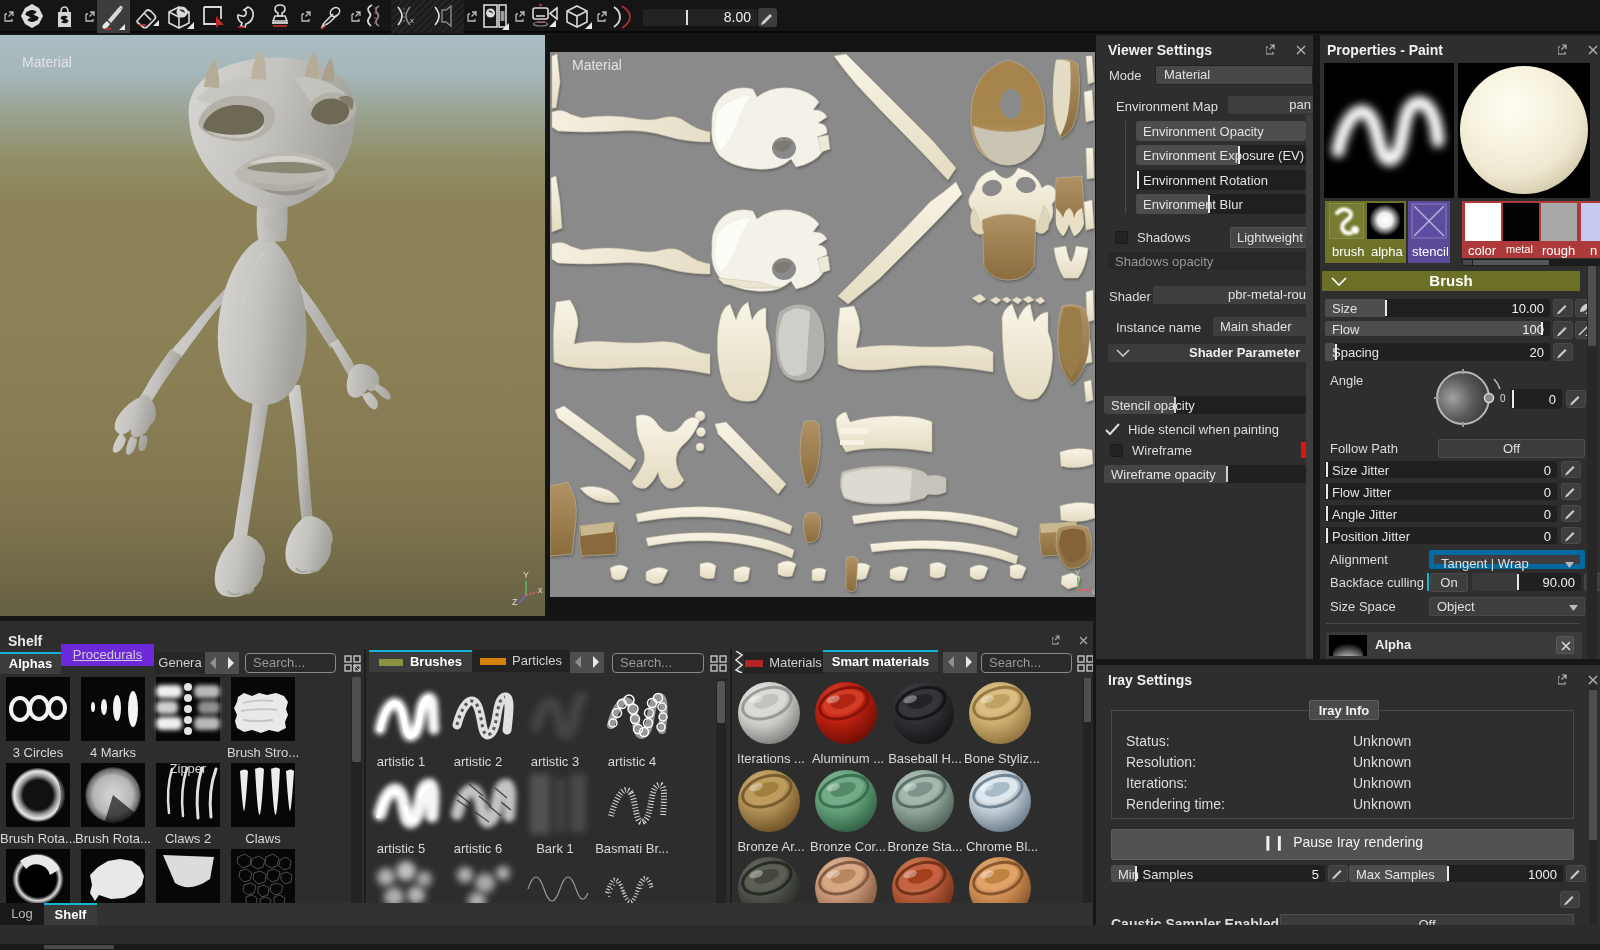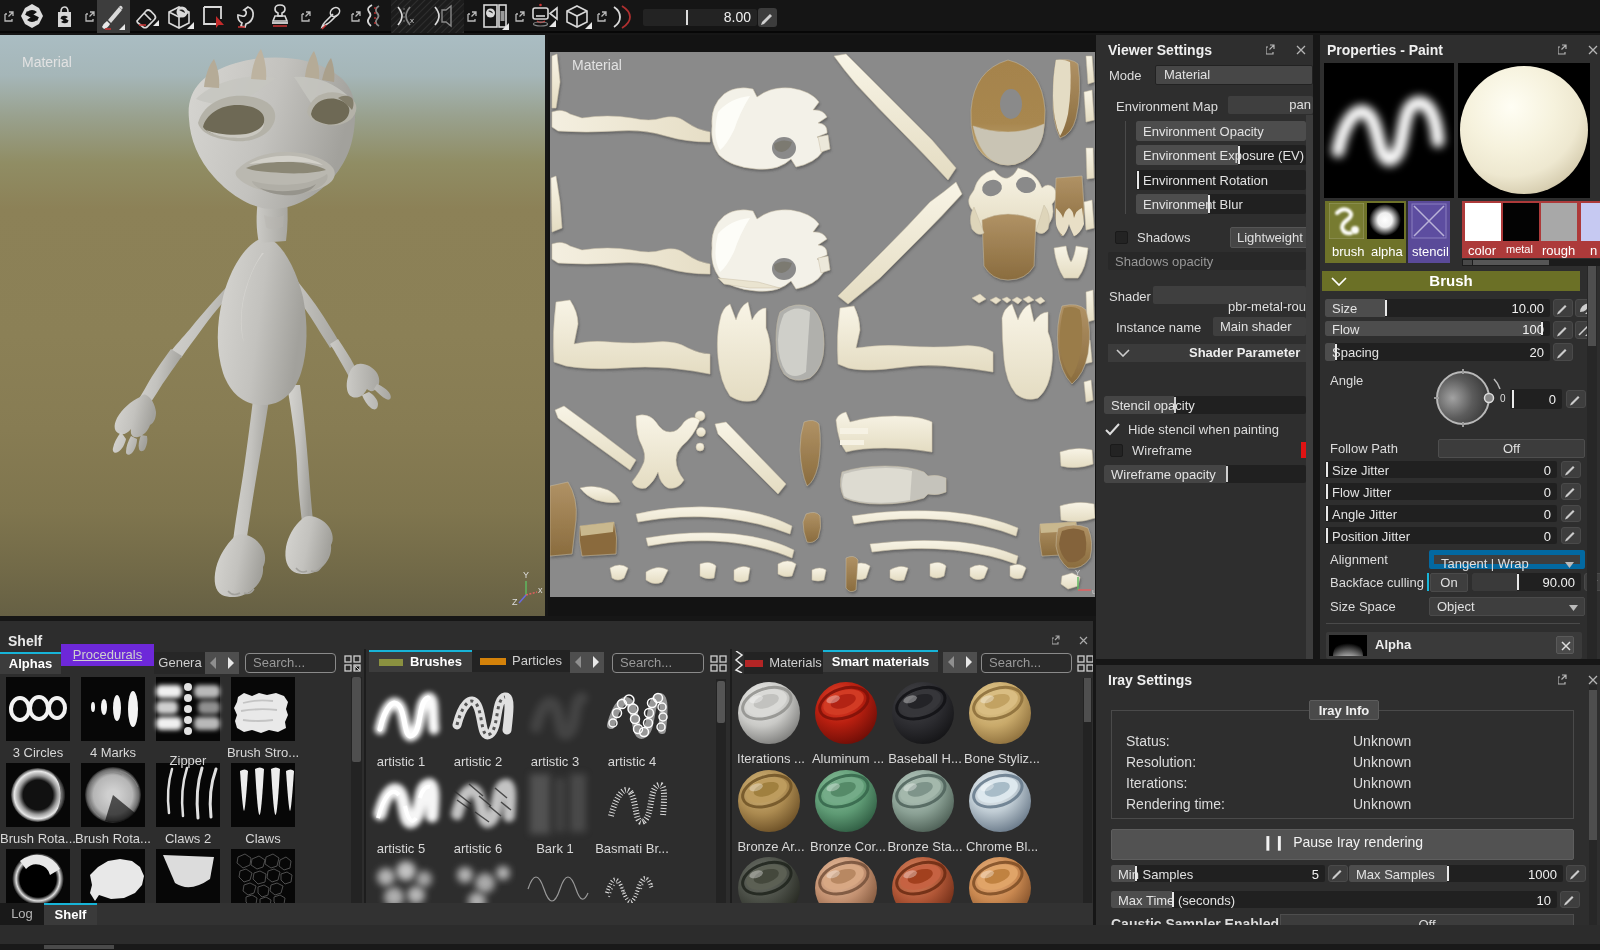--- a/index.html
+++ b/index.html
@@ -433,21 +433,21 @@
         <span class="slbl">Environment Blur</span>
       </div>
     <div class="chk" style="left:19px;top:196px;"></div>
     <div class="lbl" style="left:41px;top:195px;">Shadows</div>
     <div class="field" style="left:134px;top:192px;width:83px;height:21px;background:#454545;border:1px solid #555;"><span style="margin-left:6px;line-height:19px;">Lightweight</span></div>
     <div class="slider" style="left:12px;top:217px;width:198px;height:18px;background:#282828;">
         <span class="slbl" style="color:#979797;">Shadows opacity</span>
       </div>
     <div class="lbl" style="left:13px;top:254px;">Shader</div>
     <div class="field" style="left:57px;top:251px;width:153px;height:18px;background:#3f3f3f;border:none;">
-        <span style="float:right;line-height:18px;margin-top:12px;">pbr-metal-rou</span>
+        <span style="float:right;line-height:18px;">pbr-metal-rou</span>
       </div>
     <div class="lbl" style="left:20px;top:285px;">Instance name</div>
     <div class="field" style="left:117px;top:282px;width:93px;height:19px;background:#3f3f3f;border:none;"><span style="margin-left:7px;line-height:19px;">Main shader</span></div>
     <div class="abs" style="left:12px;top:309px;width:200px;height:18px;background:#3b3b3b;">
       <svg width="14" height="8" style="position:absolute;left:8px;top:5px;">
           <path d="M1,1 L7,7 L13,1" stroke="#ccc" stroke-width="1.6" fill="none"></path>
         </svg>
       <span style="position:absolute;left:81px;top:1px;font-size:13px;font-weight:bold;color:#eee;white-space:nowrap;">Shader Parameter</span>
     </div>
     <div class="slider" style="left:8px;top:361px;width:202px;height:18px;">
@@ -711,26 +711,20 @@
         </svg></div>
     <div class="slider" style="left:253px;top:200px;width:214px;height:17px;">
         <div class="sfill" style="width:98px;"></div>
         <div class="stick" style="left:98px;"></div>
         <span class="slbl">Max Samples</span>
         <span class="sval">1000</span>
       </div>
     <div class="pbtn" style="left:470px;top:200px;height:17px;"><svg width="18" height="15">
           <path d="M4,11 l7,-7 1.5,1.5 -7,7 -2.5,1 z" fill="#ccc"></path>
         </svg></div>
-    <div class="slider" style="left:15px;top:226px;width:446px;height:17px;">
-        <div class="sfill" style="width:61px;"></div>
-        <div class="stick" style="left:61px;"></div>
-        <span class="slbl">Max Time (seconds)</span>
-        <span class="sval">10</span>
-      </div>
     <div class="pbtn" style="left:464px;top:226px;height:17px;"><svg width="18" height="15">
           <path d="M4,11 l7,-7 1.5,1.5 -7,7 -2.5,1 z" fill="#ccc"></path>
         </svg></div>
     <div class="lbl" style="left:15px;top:251px;font-size:14px;font-weight:bold;">Caustic Sampler Enabled</div>
     <div class="abs" style="left:184px;top:249px;width:294px;height:17px;background:#3c3c3c;border:1px solid #4e4e4e;text-align:center;"><span style="font-size:13px;line-height:16px;color:#ddd;">Off</span></div>
     <div class="abs" style="left:493px;top:20px;width:8px;height:250px;background:#272727;">
         <div class="abs" style="left:0;top:5px;width:8px;height:150px;background:#4e4e4e;"></div>
       </div>
   </div>
   <div id="shelf" class="abs">
@@ -854,21 +848,21 @@
         <rect x="156" y="0" width="64" height="56" fill="#070707"></rect>
         <path d="M163,6 L214,8 L210,30 Q190,44 175,34 Z" fill="#dcdcdc" filter="url(#ab1)"></path>
         <rect x="231" y="0" width="64" height="56" fill="#070707"></rect>
         <g fill="none" stroke="#4e4e4e" stroke-width="1">
           <path d="M238,8 l7,-3 6,4 -1,7 -7,3 -6,-5 z M252,10 l7,-3 6,4 -2,7 -6,2 -6,-4 z M266,8 l7,-3 6,4 -2,8 -6,2 -6,-4 z M280,11 l6,-3 5,4 -1,7 -6,2 -5,-4 z M240,22 l6,-2 6,4 -2,7 -6,2 -5,-5 z M254,24 l6,-2 6,3 -1,8 -7,2 -5,-5 z M268,22 l6,-2 6,3 -2,8 -6,2 -5,-4 z M281,25 l6,-2 5,3 -1,7 -6,2 -4,-4 z M244,36 l6,-2 6,3 -2,7 -6,2 -5,-4 z M258,38 l6,-2 5,3 -1,7 -6,2 -4,-4 z M271,36 l6,-2 6,3 -2,7 -6,2 -5,-4 z M246,48 l6,-2 5,3 -1,6 -6,2 -4,-4 z M260,50 l6,-2 5,3 -1,6 -6,2 -4,-4 z M274,48 l6,-2 5,3 -1,6 -6,2 -4,-4 z"></path>
         </g>
       </g>
     </svg>
     <div class="tlabel" style="left:0;top:124px;">3 Circles</div>
     <div class="tlabel" style="left:75px;top:124px;">4 Marks</div>
-    <div class="tlabel" style="left:150px;top:132px;">Zipper</div>
+    <div class="tlabel" style="left:150px;top:140px;">Zipper</div>
     <div class="tlabel" style="left:225px;top:124px;">Brush Stro...</div>
     <div class="tlabel" style="left:0;top:210px;">Brush Rota...</div>
     <div class="tlabel" style="left:75px;top:210px;">Brush Rota...</div>
     <div class="tlabel" style="left:150px;top:210px;">Claws 2</div>
     <div class="tlabel" style="left:225px;top:210px;">Claws</div>
     <div class="abs" style="left:351px;top:56px;width:11px;height:228px;background:#232323;">
         <div class="abs" style="left:1px;top:0;width:9px;height:85px;background:#4f4f4f;border-radius:2px;"></div>
       </div>
     <div class="abs" style="left:364px;top:28px;width:2px;height:256px;background:#1d1d1d;"></div>
 

